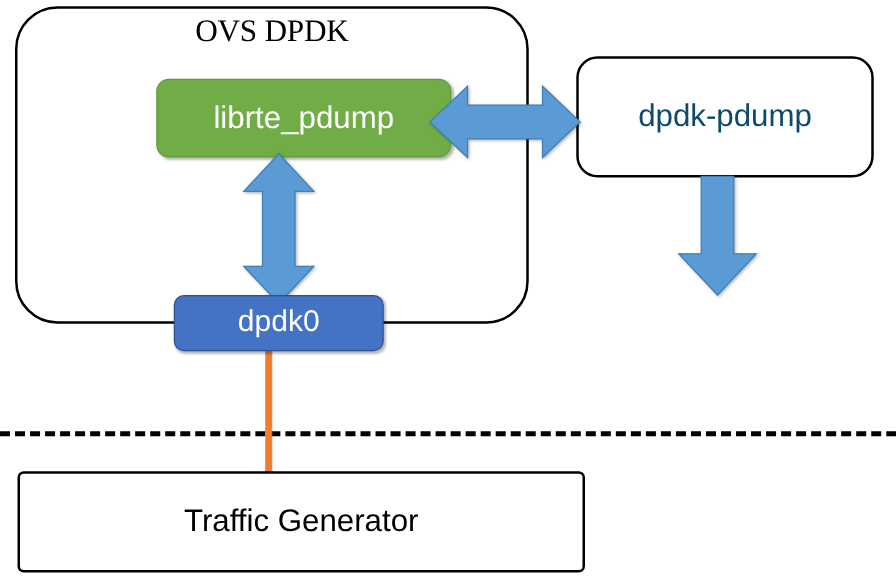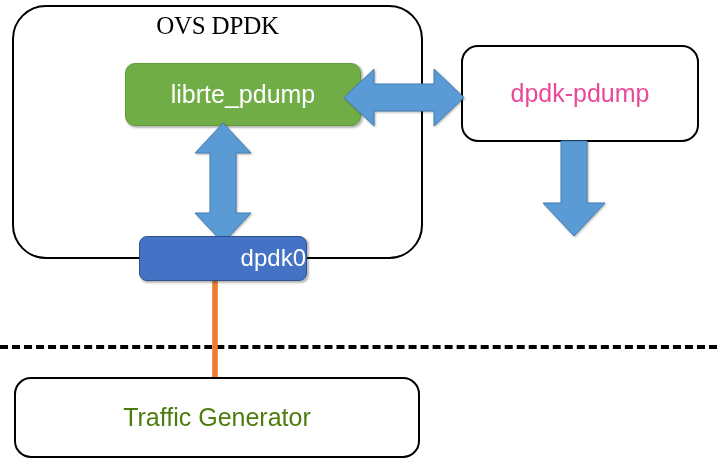--- a/index.html
+++ b/index.html
@@ -76,33 +76,32 @@
     top: 236px;
     width: 168px;
     height: 45px;
     border-radius: 8px;
     background: #4472C4;
     border: 1.2px solid #2F528F;
     color: #ffffff;
     font-size: 24px;
     z-index: 6;
     box-shadow: 1.5px 1.5px 2px rgba(0,0,0,0.28);
-    justify-content: flex-end;
   }
 
   
   #dpdkpdump-box {
     left: 461px;
     top: 45px;
     width: 238px;
     height: 97px;
     border: 2.2px solid #000000;
     border-radius: 17px;
     background: #ffffff;
-    color: #ec4899;
+    color: #0c4a6e;
     font-size: 25px;
     z-index: 4;
   }
 
   
   #pkts-box {
     left: 464px;
     top: 235px;
     width: 231px;
     height: 93px;
@@ -113,26 +112,26 @@
     font-size: 27px;
     font-family: "Liberation Mono", "DejaVu Sans Mono", monospace;
     letter-spacing: 0.5px;
     z-index: 4;
   }
 
   
   #trafficgen-box {
     left: 14px;
     top: 377px;
-    width: 406px;
+    width: 454px;
     height: 81px;
     border: 2.2px solid #000000;
-    border-radius: 17px;
-    background: #ffffff;
-    color: #4d7c0f;
+    border-radius: 5px;
+    background: #ffffff;
+    color: #000000;
     font-size: 25px;
     z-index: 4;
   }
 
   
   #host-divider {
     position: absolute;
     left: 0px;
     top: 345px;
     width: 717px;

